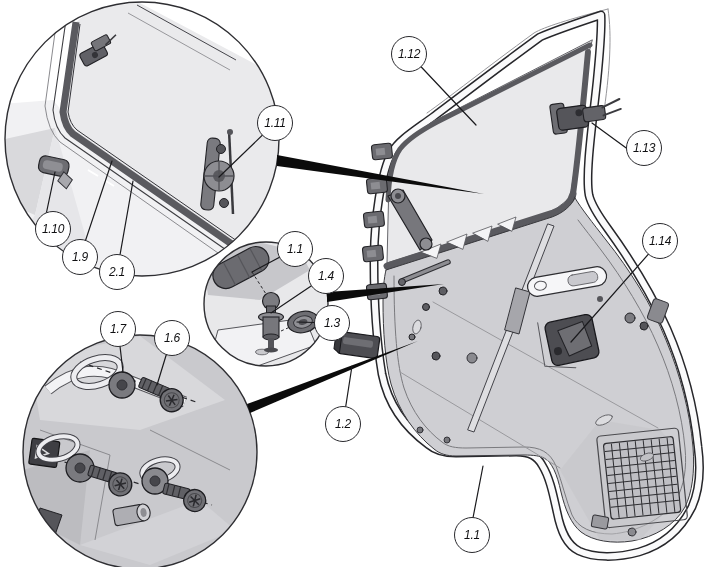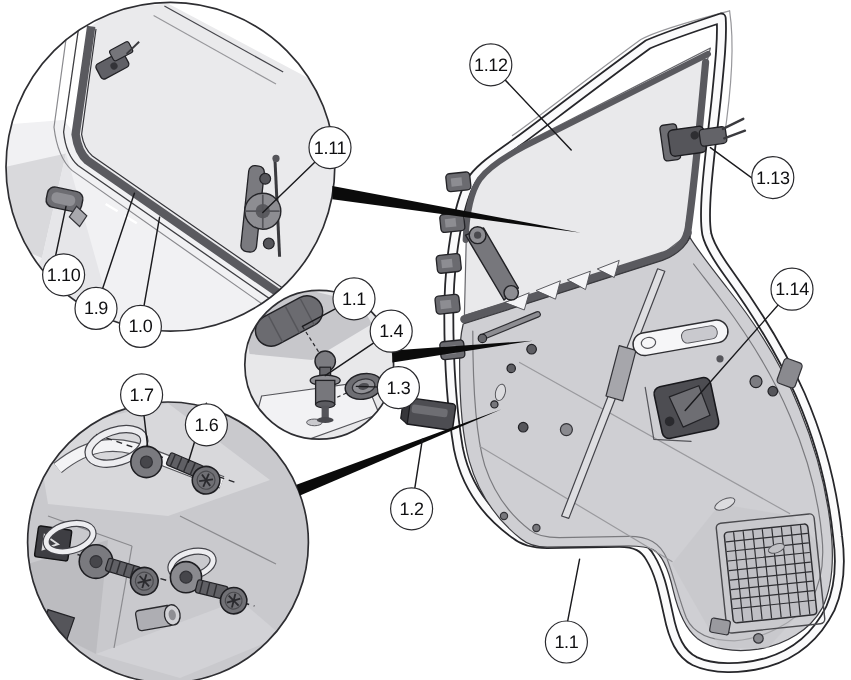--- a/index.html
+++ b/index.html
@@ -5,21 +5,21 @@
   html,body { margin:0; padding:0; background:#fff; }
   .stage {
     position:relative; width:709px; height:567px; background:#ffffff;
     overflow:hidden; font-family:"Liberation Sans", sans-serif;
   }
   .stage svg { position:absolute; left:0; top:0; }
   .callout {
     position:absolute; width:36px; height:36px; box-sizing:border-box;
     border:1.6px solid #2a2a2e; border-radius:50%; background:#ffffff;
     display:flex; align-items:center; justify-content:center;
-    font-size:15px; letter-spacing:-0.3px; color:#101012; cursor:default;
+    font-size:12px; letter-spacing:-0.3px; color:#101012; cursor:default;font-style:italic;
   }
 </style>
 </head>
 <body>
 
 <div class="stage">
 
 <svg width="709" height="567" viewBox="0 0 709 567">
   <defs>
     <clipPath id="c1clip">
@@ -373,22 +373,22 @@
     <line x1="644" y1="161" x2="592" y2="123"></line>
     <line x1="660" y1="241" x2="571" y2="342"></line>
   </g>
 </svg>
 
   <div class="callout" style="left:454px;top:517px">1.1</div>
   <div class="callout" style="left:325px;top:406px">1.2</div>
   <div class="callout" style="left:314px;top:305px">1.3</div>
   <div class="callout" style="left:308px;top:258px">1.4</div>
   <div class="callout" style="left:277px;top:231px">1.1</div>
-  <div class="callout" style="left:154px;top:336px">1.6</div>
+  <div class="callout" style="left:154px;top:320px">1.6</div>
   <div class="callout" style="left:100px;top:311px">1.7</div>
-  <div class="callout" style="left:99px;top:254px">1.0</div>
+  <div class="callout" style="left:99px;top:254px">2.1</div>
   <div class="callout" style="left:62px;top:239px">1.9</div>
   <div class="callout" style="left:35px;top:211px">1.10</div>
   <div class="callout" style="left:257px;top:105px">1.11</div>
   <div class="callout" style="left:391px;top:36px">1.12</div>
   <div class="callout" style="left:626px;top:130px">1.13</div>
   <div class="callout" style="left:642px;top:223px">1.14</div>
 </div>
 
 </body></html>

